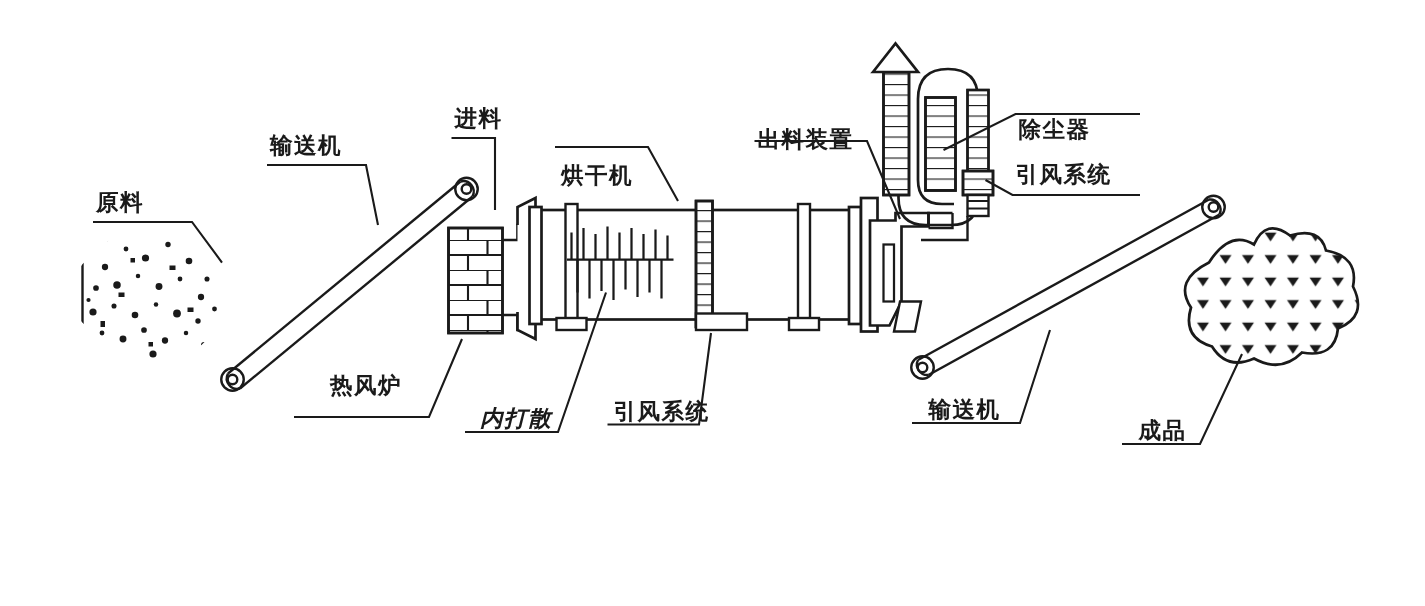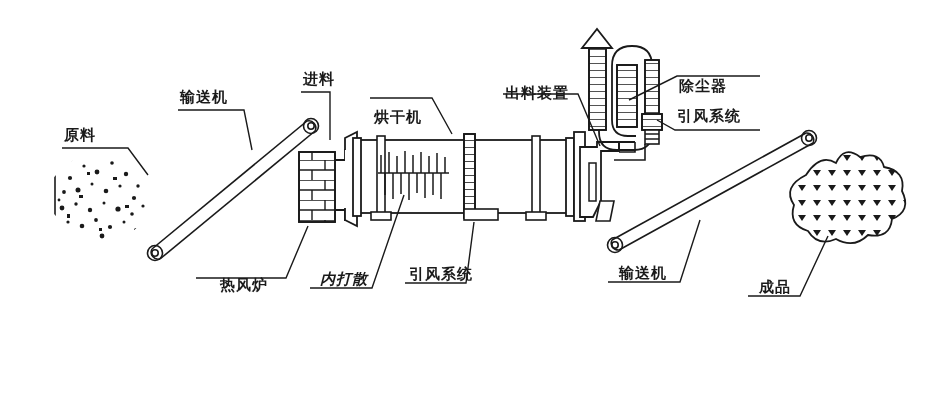--- a/index.html
+++ b/index.html
@@ -250,19 +250,19 @@
     </g>
   </svg>
 
   <div class="lbl" style="left:64px;  top:128px;text-align:right;">原料</div>
   <div class="lbl" style="left:180px; top:90px;">输送机</div>
   <div class="lbl" style="left:303px; top:72px;">进料</div>
   <div class="lbl" style="left:374px; top:78px;margin-top:32px;">烘干机</div>
   <div class="lbl" style="left:505px; top:74px;margin-top:12px;">出料装置</div>
   <div class="lbl" style="left:679px; top:59px;margin-top:20px;">除尘器</div>
   <div class="lbl" style="left:677px; top:110px;font-family:Liberation Mono, monospace;">引风系统</div>
-  <div class="lbl" style="left:220px; top:278px;">热风炉</div>
+  <div class="lbl" style="left:220px; top:250px;">热风炉</div>
   <div class="lbl" style="left:320px; top:272px;font-style:italic;">内打散</div>
   <div class="lbl" style="left:409px; top:267px;">引风系统</div>
   <div class="lbl" style="left:619px; top:266px;">输送机</div>
   <div class="lbl" style="left:759px; top:280px;">成品</div>
 
 </div>
 
 </body></html>

